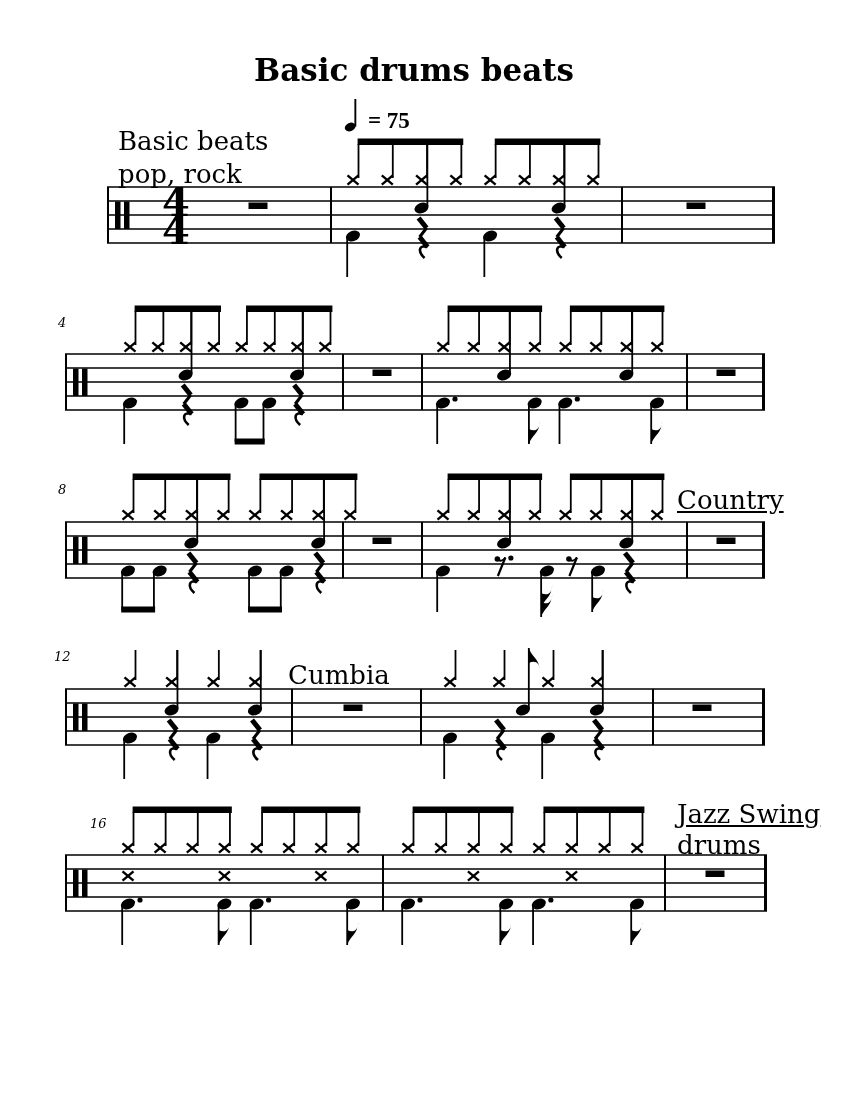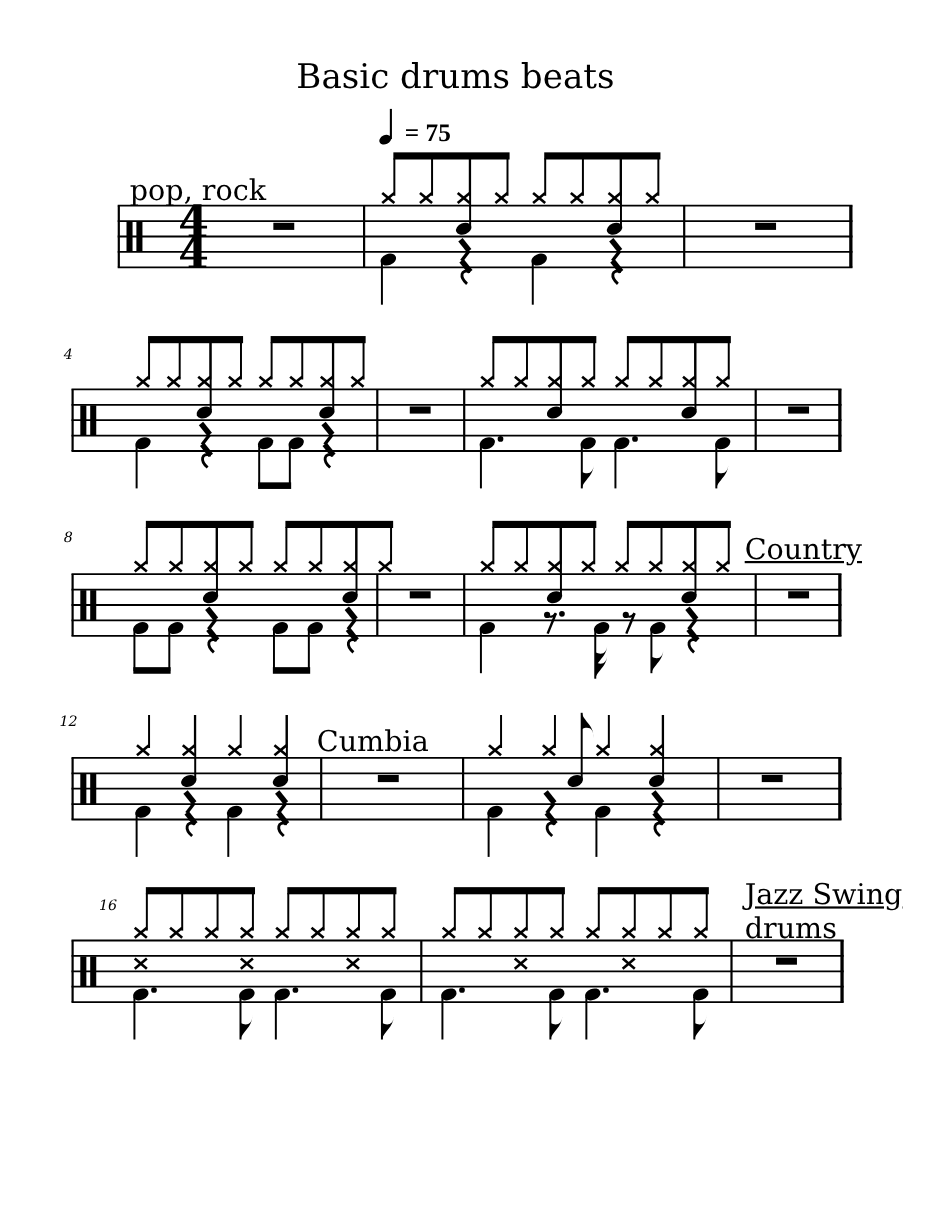--- a/index.html
+++ b/index.html
@@ -1,20 +1,20 @@
 <!DOCTYPE html>
 <html><head>
 <meta charset="utf-8">
 <style>
   html,body{margin:0;padding:0;background:#fff;}
   #page{position:relative;width:850px;height:1100px;background:#ffffff;overflow:hidden;
         font-family:"DejaVu Serif", serif;color:#000;}
   #score-svg{position:absolute;left:0;top:0;}
   .txt{position:absolute;white-space:nowrap;line-height:1;}
-  .title{font-size:31px;}
+  .title{font-size:31px;font-weight:bold;}
   .label{font-size:26px;}
   .mnum{font-size:13px;font-style:italic;}
   .tempo-text{font-size:23px;font-weight:bold;}
   .tempo-note{position:absolute;}
 </style>
 </head>
 <body>
 
 <div id="page">
 
@@ -461,20 +461,21 @@
     </svg>
 
   <div class="txt title" style="left:414px;top:55px;transform:translateX(-50%);">Basic drums beats</div>
 
   <svg class="tempo-note" style="left:344px;top:96px;" width="18" height="38" viewBox="0 0 18 38">
     <ellipse cx="6.2" cy="31" rx="5.6" ry="4.1" transform="rotate(-25 6.2 31)" fill="#000"></ellipse>
     <rect x="10.4" y="3" width="1.9" height="27.5" fill="#000"></rect>
   </svg>
   <div class="txt tempo-text" style="left:368px;top:109px;font-family:Liberation Serif, serif;">= 75</div>
 
+  <div class="txt label" style="left:118px;top:128px;">Basic beats</div>
   <div class="txt label" style="left:118px;top:161px;">pop, rock</div>
 
   <div class="txt label" style="left:677px;top:487px;text-decoration:underline;">Country</div>
   <div class="txt label" style="left:288px;top:662px;">Cumbia</div>
   <div class="txt label" style="left:677px;top:801px;text-decoration:underline;">Jazz Swing</div>
   <div class="txt label" style="left:677px;top:832px;">drums</div>
 
   <div class="txt mnum" style="left:58px;top:316px;">4</div>
   <div class="txt mnum" style="left:58px;top:483px;">8</div>
   <div class="txt mnum" style="left:54px;top:650px;">12</div>

